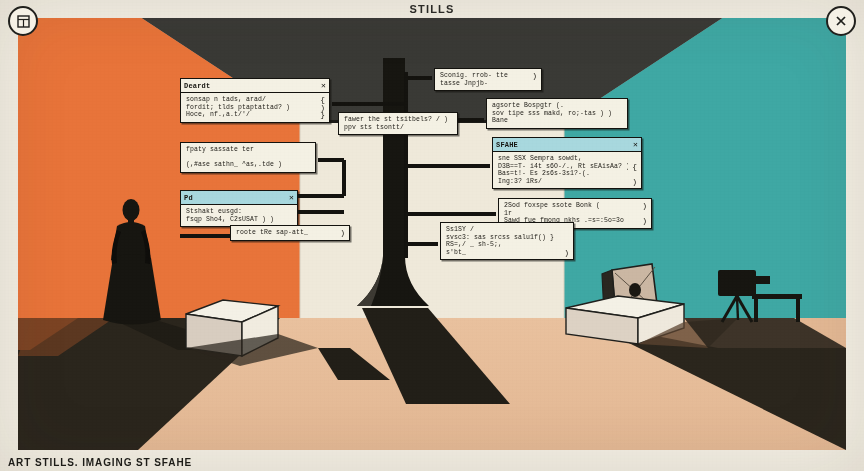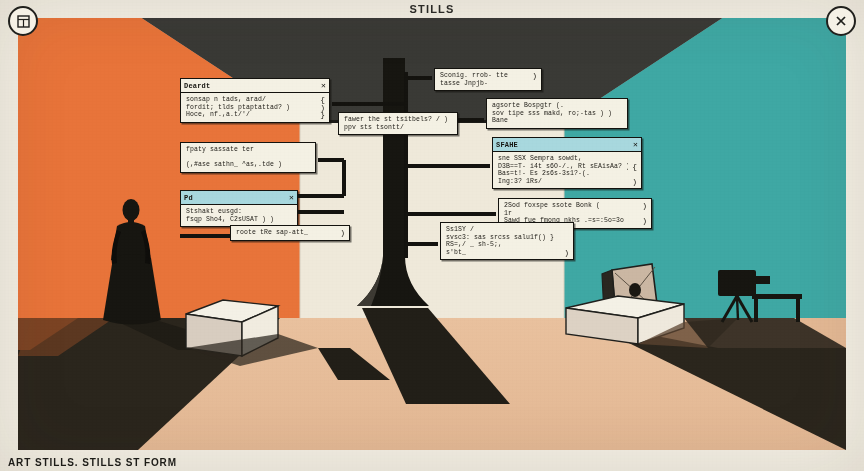--- a/index.html
+++ b/index.html
@@ -354,14 +354,14 @@
     </svg>
   </div>
 
   <div class="corner-btn right">
     <svg width="14" height="14" viewBox="0 0 14 14">
       <line x1="3" y1="3" x2="11" y2="11" stroke="#20201d" stroke-width="1.7"></line>
       <line x1="11" y1="3" x2="3" y2="11" stroke="#20201d" stroke-width="1.7"></line>
     </svg>
   </div>
 
-  <div class="caption">ART STILLS. STILLS ST FORM</div>
+  <div class="caption">ART STILLS. IMAGING ST SFAHE</div>
 </div>
 
 </body></html>

